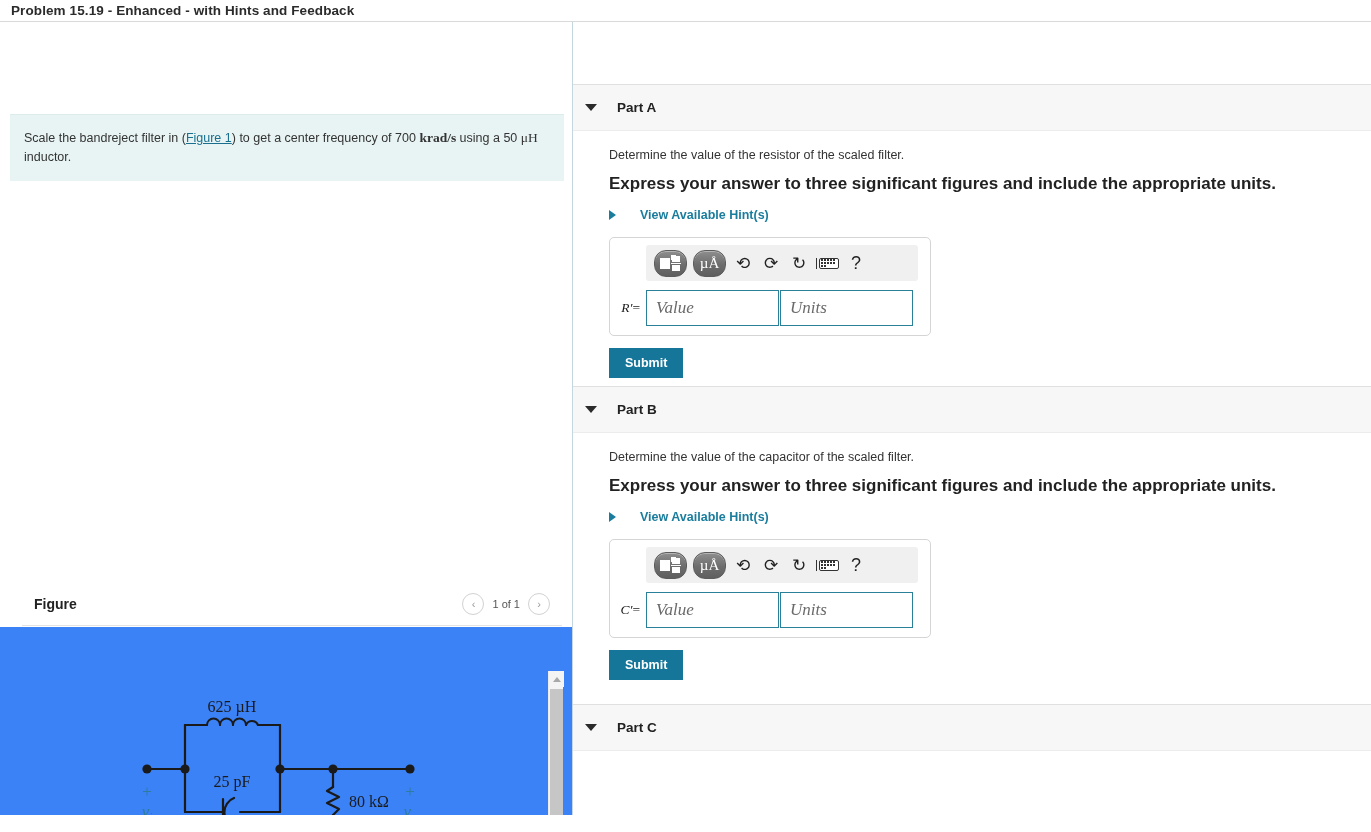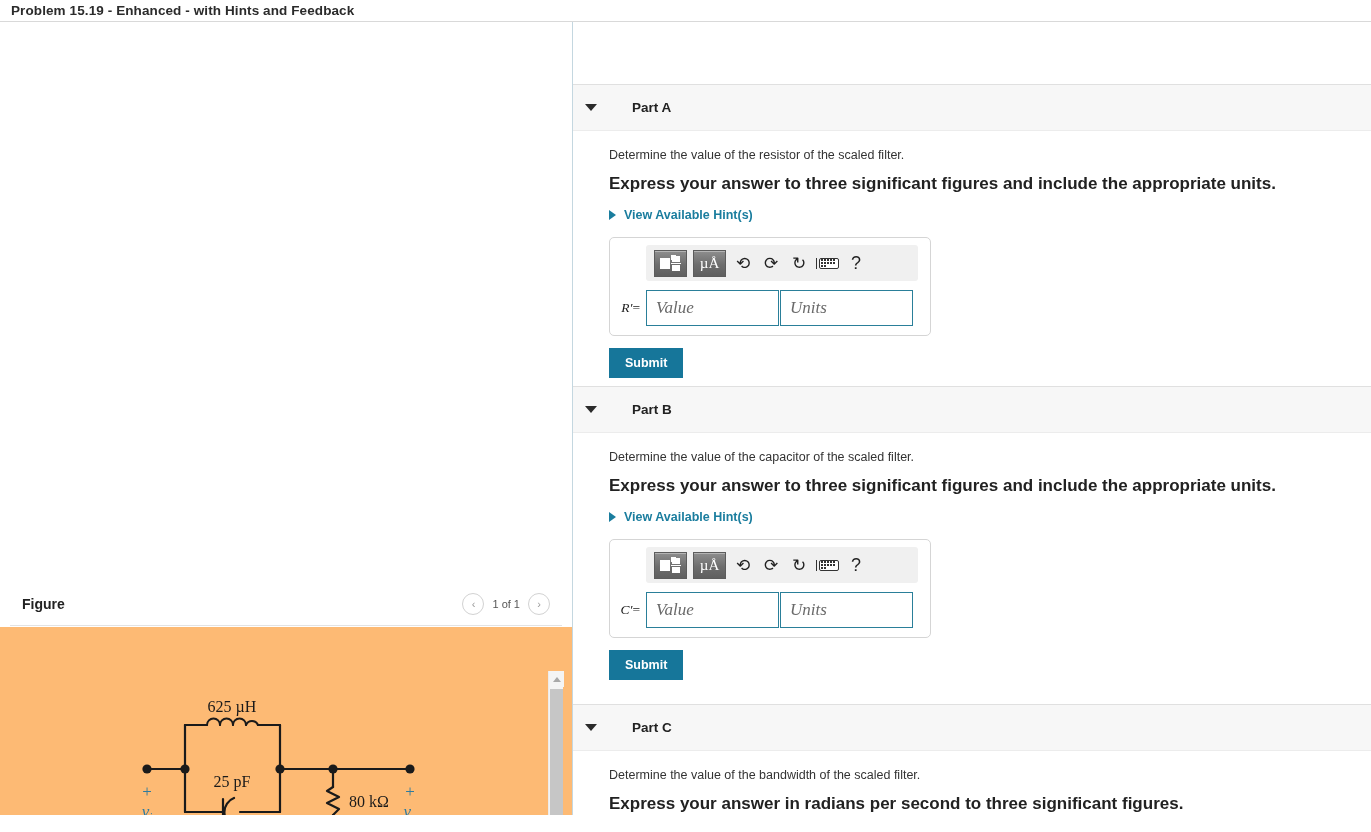--- a/index.html
+++ b/index.html
@@ -62,21 +62,21 @@
   #problem-statement a {
     color: #1a6f8f;
     text-decoration: underline;
   }
   .mathbf { font-family: "Liberation Serif", serif; font-weight: bold; font-size: 13.5px; }
   .mathup { font-family: "Liberation Serif", serif; font-size: 13.5px; }
 
   
   #figure-section {
     position: absolute;
-    left: 0; top: 561px; right: 0; bottom: 0;
+    left: 0; top: 561px; right: 0; bottom: 0; padding-left: 12px;
   }
   #figure-header {
     height: 43px;
     display: flex;
     align-items: center;
     padding: 0 12px 0 12px;
     border-bottom: 1px solid #e3e3e3;
     margin: 0 10px;
   }
   #figure-header .fig-label {
@@ -91,21 +91,21 @@
     border: 1px solid #d2d2d2; background: #fff;
     display: flex; align-items: center; justify-content: center;
     color: #9a9a9a; font-size: 11px; line-height: 1;
     cursor: pointer;
   }
   .pager-count { font-size: 11px; color: #555; }
 
   #figure-canvas {
     position: absolute;
     left: 0; top: 44px; right: 0; bottom: 0;
-    background: #fdba74;
+    background: #3b82f6;
     overflow: hidden;
   }
   #circuit-wrap {
     position: absolute;
     left: 0; top: 0;
   }
 
   
   #fig-scrollbar {
     position: absolute;
@@ -134,21 +134,20 @@
 
   
   .part-header {
     background: #f7f7f7;
     border-top: 1px solid #e0e0e0;
     border-bottom: 1px solid #ececec;
     height: 47px;
     display: flex;
     align-items: center;
     padding-left: 12px;
-    gap: 15px;
   }
   .part-caret {
     width: 0; height: 0;
     border-left: 6px solid transparent;
     border-right: 6px solid transparent;
     border-top: 7px solid #2b2b2b;
     margin-right: 20px;
     cursor: pointer;
   }
   .part-title {
@@ -166,21 +165,21 @@
   }
   .q-bold {
     font-size: 17px;
     font-weight: bold;
     color: #222;
     margin-bottom: 14px;
   }
   .hint-link {
     display: flex;
     align-items: center;
-    gap: 8px;
+    gap: 24px;
     color: #1a7d9e;
     font-size: 12.5px;
     font-weight: bold;
     cursor: pointer;
     margin-bottom: 15px;
   }
   .hint-tri {
     width: 0; height: 0;
     border-top: 5px solid transparent;
     border-bottom: 5px solid transparent;
@@ -201,21 +200,21 @@
     height: 36px;
     margin: 0 0 0 28px;
     display: flex;
     align-items: center;
     padding: 0 8px;
     gap: 6px;
     width: 272px;
   }
   .tb-btn {
     width: 33px; height: 27px;
-    border-radius: 0;
+    border-radius: 12px;
     border: 1px solid #5c5c5c;
     background: linear-gradient(to bottom, #8e8e8e 0%, #6d6d6d 55%, #5f5f5f 100%);
     display: flex; align-items: center; justify-content: center;
     cursor: pointer;
     box-shadow: 0 1px 0 rgba(255,255,255,.35) inset;
   }
   .tb-btn .tmpl {
     position: relative; width: 21px; height: 17px;
   }
   .tb-btn .tmpl .sq-big {
@@ -325,20 +324,23 @@
 <body>
 
 <div id="titlebar">
   <span class="title">Problem 15.19 - Enhanced - with Hints and Feedback</span>
 </div>
 
 <div id="main">
 
   <div id="left-pane">
 
+    <div id="problem-statement">
+      <span>Scale the bandreject filter in (</span><a href="#">Figure 1</a><span>) to get a center frequency of 700 </span><span class="mathbf">krad/s</span><span> using a 50 </span><span class="mathup">μH</span><span> inductor.</span>
+    </div>
 
     <div id="figure-section">
       <div id="figure-header">
         <span class="fig-label">Figure</span>
         <div class="pager">
           <div class="pager-btn">‹</div>
           <span class="pager-count">1 of 1</span>
           <div class="pager-btn">›</div>
         </div>
       </div>
@@ -541,21 +543,16 @@
         </div>
         <button class="submit-btn">Submit</button>
       </div>
     </div>
 
     <div style="margin-top:24px;">
       <div class="part-header">
         <div class="part-caret"></div>
         <span class="part-title">Part C</span>
       </div>
-      <div class="part-body">
-        <div class="q-text">Determine the value of the bandwidth of the scaled filter.</div>
-        <div class="q-bold">Express your answer in radians per second to three significant figures.</div>
-
-      </div>
     </div>
 
   </div>
 </div>
 
 </body></html>

